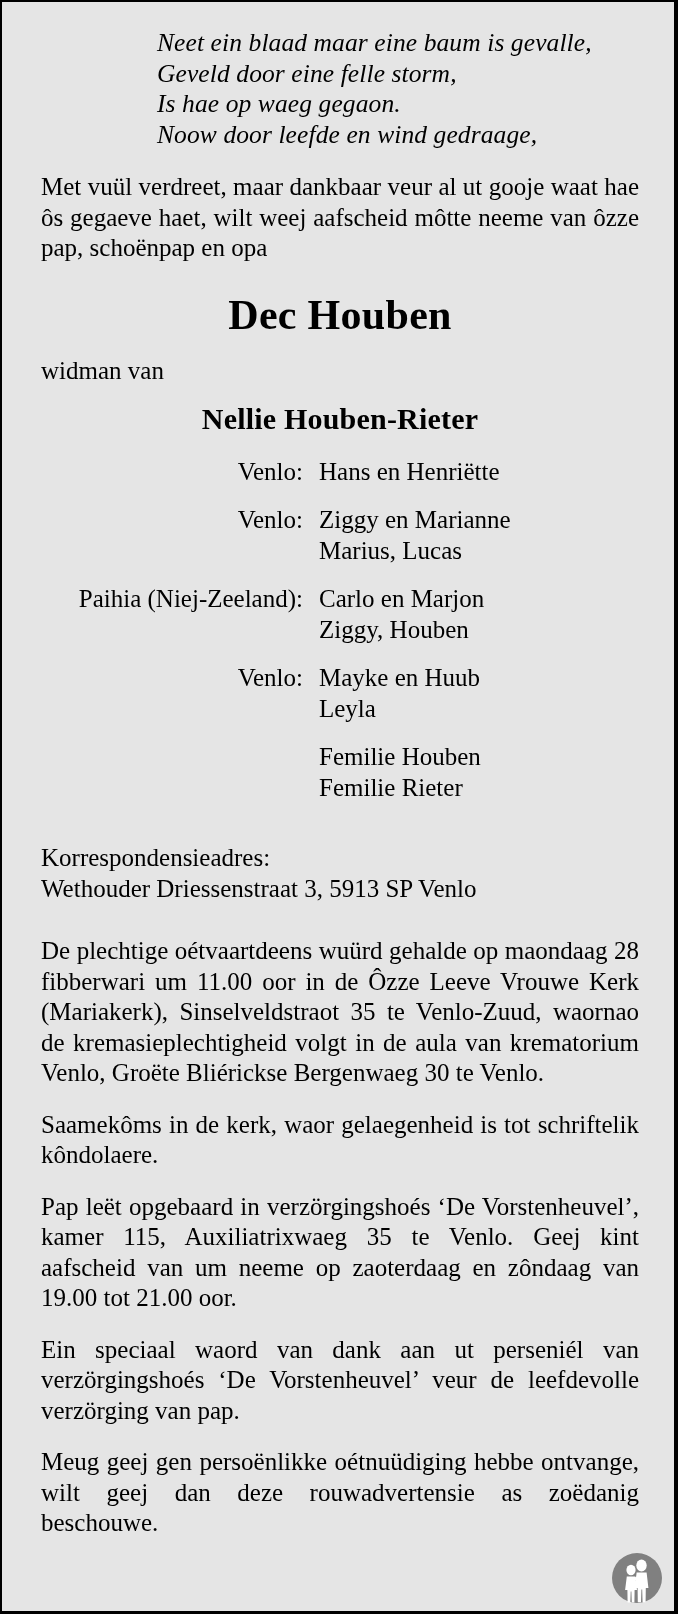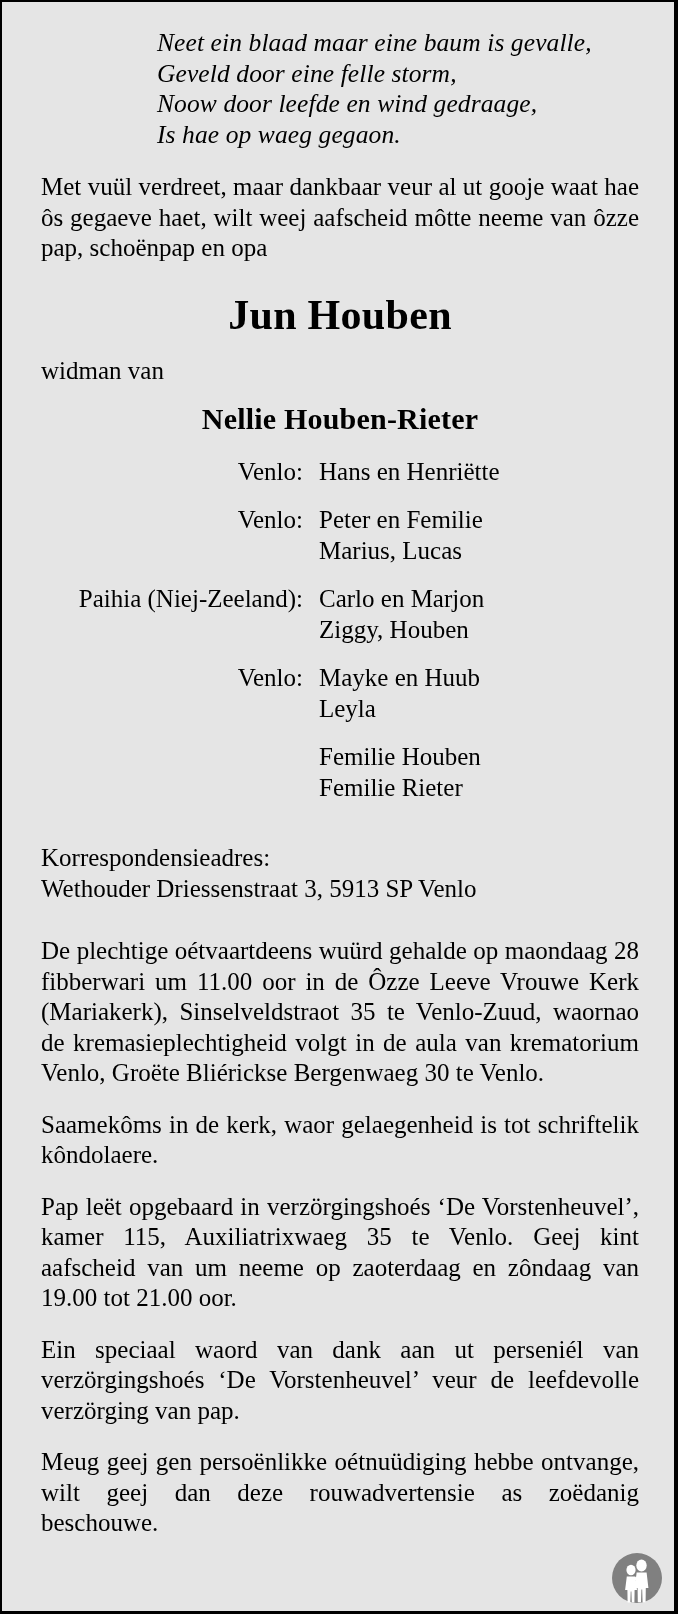--- a/index.html
+++ b/index.html
@@ -130,45 +130,45 @@
 </head>
 <body>
 
 <div id="notice">
 
   <div class="inner">
 
     <div class="poem">
       <div class="poem-line">Neet ein blaad maar eine baum is gevalle,</div>
       <div class="poem-line">Geveld door eine felle storm,</div>
+      <div class="poem-line">Is hae op waeg gegaon.</div>
       <div class="poem-line">Noow door leefde en wind gedraage,</div>
-      <div class="poem-line">Is hae op waeg gegaon.</div>
     </div>
 
     <p class="para lead">Met vuül verdreet, maar dankbaar veur al ut gooje waat hae ôs gegaeve haet, wilt weej aafscheid môtte neeme van ôzze pap, schoënpap en opa</p>
 
-    <div class="name-main">Jun Houben</div>
+    <div class="name-main">Dec Houben</div>
 
     <div class="widow-label">widman van</div>
 
     <div class="name-spouse">Nellie Houben-Rieter</div>
 
 
     <table class="family">
       <tbody>
         <tr>
           <td class="fam-place">Venlo:</td>
           <td class="fam-names">
             <span>Hans en Henriëtte</span>
           </td>
         </tr>
         <tr class="fam-row-gap">
           <td class="fam-place">Venlo:</td>
           <td class="fam-names">
-            <span>Peter en Femilie</span>
+            <span>Ziggy en Marianne</span>
             <span class="fam-sub">Marius, Lucas</span>
           </td>
         </tr>
         <tr class="fam-row-gap">
           <td class="fam-place">Paihia (Niej-Zeeland):</td>
           <td class="fam-names">
             <span>Carlo en Marjon</span>
             <span class="fam-sub">Ziggy, Houben</span>
           </td>
         </tr>

